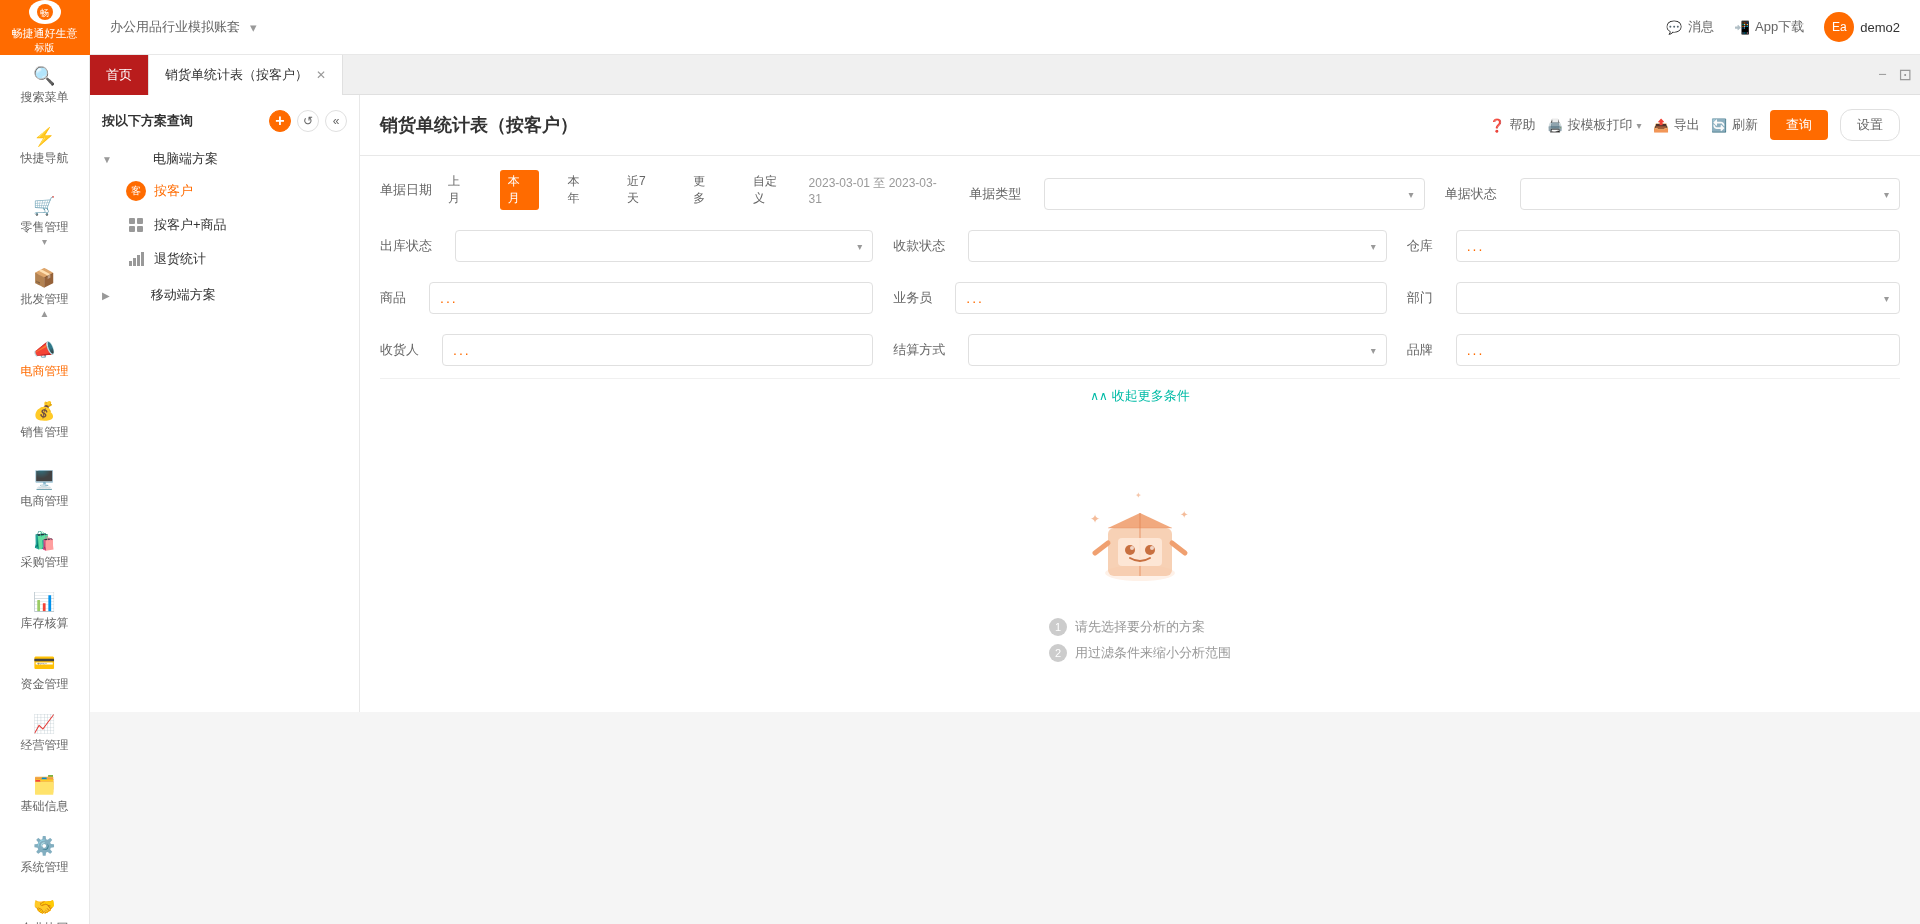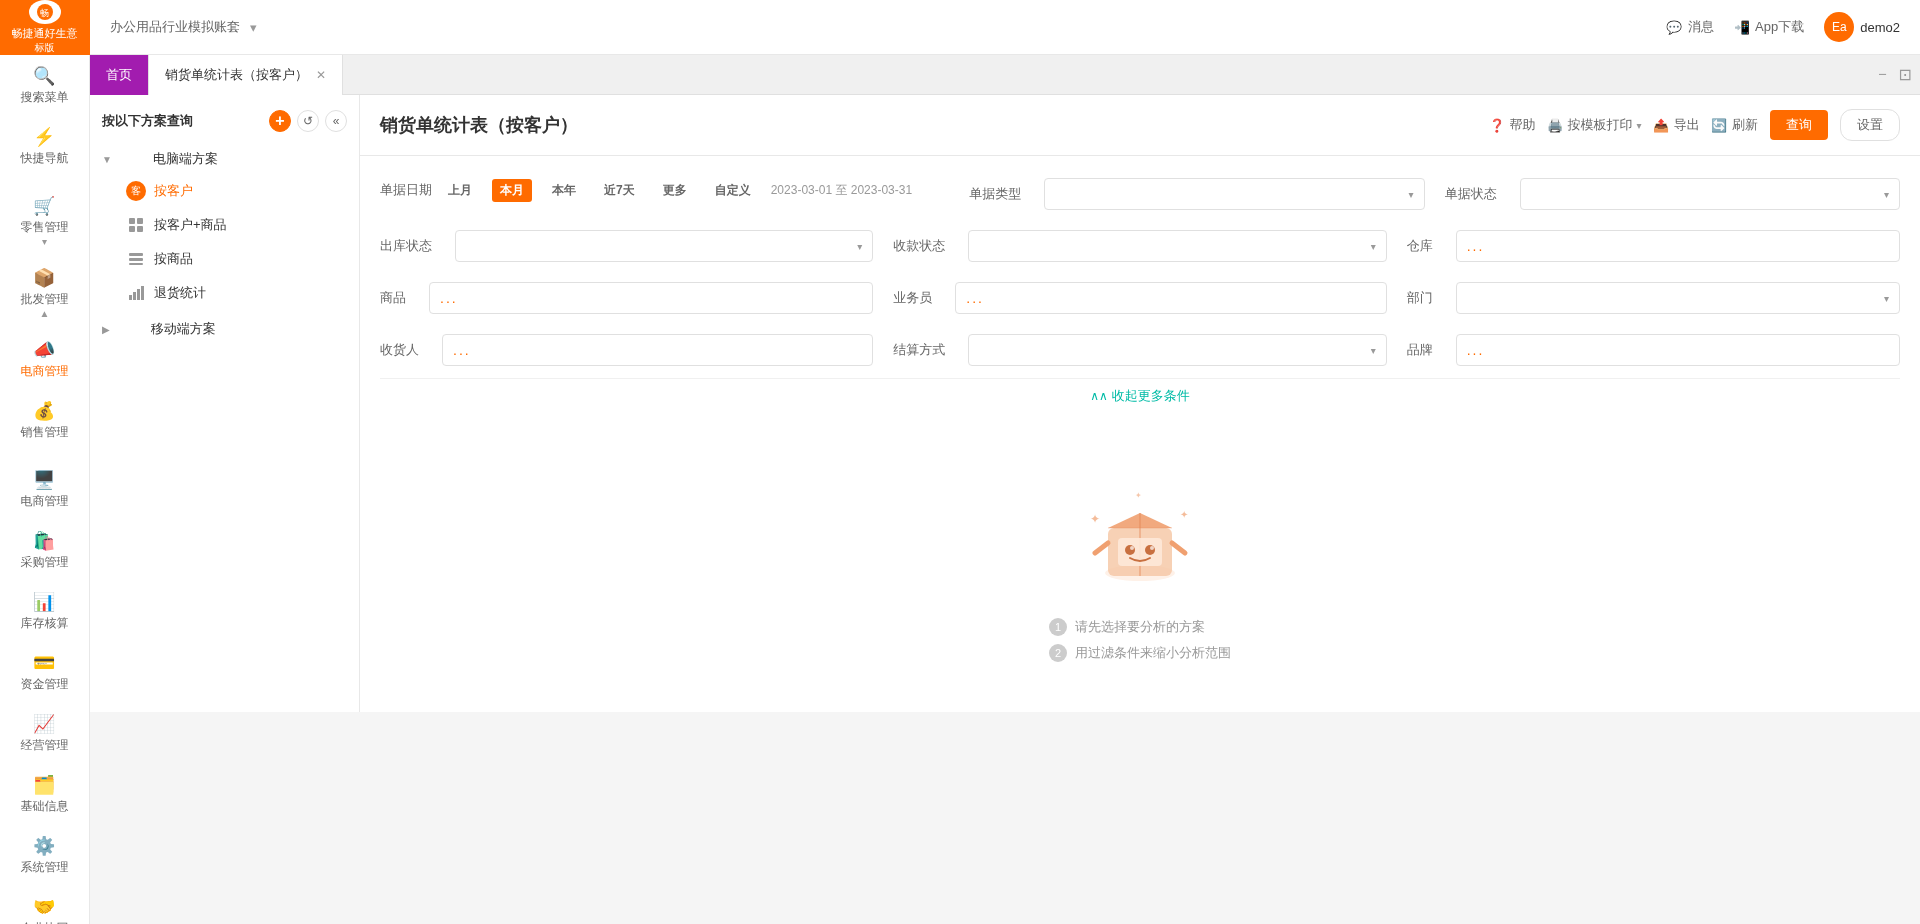--- a/index.html
+++ b/index.html
@@ -23,21 +23,21 @@
     .top-header-left { display: flex; align-items: center; gap: 10px; color: #666; font-size: 13px; }
     .top-header-right { display: flex; align-items: center; gap: 20px; }
     .header-btn { display: flex; align-items: center; gap: 5px; color: #666; cursor: pointer; font-size: 13px; }
     .user-avatar { width: 30px; height: 30px; border-radius: 50%; background: #ff6b00; display: flex; align-items: center; justify-content: center; color: #fff; font-size: 12px; }
 
     
     .tab-bar { height: 40px; background: #f0f0f0; display: flex; align-items: center; padding: 0 0; flex-shrink: 0; border-bottom: 1px solid #e0e0e0; }
     .tab-item { height: 40px; padding: 0 16px; display: flex; align-items: center; gap: 8px; cursor: pointer; font-size: 13px; color: #666; background: #f0f0f0; border-right: 1px solid #e0e0e0; }
     .tab-item.active { background: #fff; color: #333; border-bottom: none; }
     .tab-item .tab-close { color: #999; font-size: 12px; cursor: pointer; }
-    .tab-item.home { background: #a21caf; color: #fff; }
+    .tab-item.home { background: #b91c1c; color: #fff; }
 
     
     .content-area { flex: 1; display: flex; overflow: hidden; }
 
     
     .left-panel { width: 270px; background: #fff; border-right: 1px solid #e8e8e8; padding: 10px 0; flex-shrink: 0; height: 100%; overflow-y: auto; }
     .left-panel-header { display: flex; align-items: center; justify-content: space-between; padding: 5px 12px 10px 12px; }
     .left-panel-title { font-size: 13px; color: #333; font-weight: bold; }
     .left-panel-actions { display: flex; align-items: center; gap: 6px; }
     .action-icon { width: 22px; height: 22px; border-radius: 50%; border: 1px solid #e0e0e0; display: flex; align-items: center; justify-content: center; cursor: pointer; color: #666; font-size: 12px; }
@@ -69,21 +69,21 @@
     .filter-row { display: flex; align-items: center; gap: 20px; margin-bottom: 12px; }
     .filter-item { display: flex; align-items: center; gap: 23px; flex: 1; margin-top: 8px; }
     .filter-label { color: #666; font-size: 13px; white-space: nowrap; flex-shrink: 0; }
     .filter-input { flex: 1; height: 32px; border: 1px solid #e0e0e0; border-radius: 4px; padding: 0 10px; font-size: 13px; color: #333; display: flex; align-items: center; justify-content: space-between; cursor: pointer; background: #fff; }
     .filter-input .placeholder { color: #ccc; }
     .filter-input .caret { color: #999; font-size: 10px; }
     .filter-input .dots { color: #ff6b00; font-size: 14px; letter-spacing: 2px; }
 
     .date-filter { display: flex; align-items: center; gap: 8px; flex: 1; }
     .date-label { color: #666; font-size: 13px; white-space: nowrap; }
-    .date-tabs { display: flex; align-items: flex-end; gap: 12px; font-weight: bold; }
+    .date-tabs { display: flex; align-items: flex-end; gap: 20px; }
     .date-tab { padding: 3px 8px; border-radius: 3px; cursor: pointer; font-size: 12px; color: #666; }
     .date-tab.active { background: #ff6b00; color: #fff; border-radius: 3px; }
     .date-range { color: #999; font-size: 12px; margin-left: 4px; }
 
     .collapse-btn { display: flex; align-items: center; justify-content: center; gap: 4px; color: #00bba6; cursor: pointer; font-size: 13px; padding: 8px 0; }
 
     
     .empty-state { flex: 1; display: flex; flex-direction: column; align-items: center; justify-content: center; background: #fff; margin: 0; }
     .empty-icon { width: 120px; height: 120px; margin-bottom: 20px; }
     .empty-tips { display: flex; flex-direction: column; gap: 8px; }
@@ -228,30 +228,20 @@
         <div class="scheme-item">
           <div class="item-icon-plain">
             <svg width="16" height="16" viewBox="0 0 16 16">
                 <rect x="1" y="1" width="6" height="6" rx="1" fill="#999"></rect>
                 <rect x="9" y="1" width="6" height="6" rx="1" fill="#999"></rect>
                 <rect x="1" y="9" width="6" height="6" rx="1" fill="#999"></rect>
                 <rect x="9" y="9" width="6" height="6" rx="1" fill="#999"></rect>
               </svg>
           </div>
           <span>按客户+商品</span>
-        </div>
-        <div class="scheme-item">
-          <div class="item-icon-plain">
-            <svg width="16" height="16" viewBox="0 0 16 16">
-                <rect x="1" y="2" width="14" height="3" rx="1" fill="#999"></rect>
-                <rect x="1" y="7" width="14" height="3" rx="1" fill="#999"></rect>
-                <rect x="1" y="12" width="14" height="2" rx="1" fill="#999"></rect>
-              </svg>
-          </div>
-          <span>按商品</span>
         </div>
         <div class="scheme-item">
           <div class="item-icon-plain">
             <svg width="16" height="16" viewBox="0 0 16 16">
                 <rect x="1" y="10" width="3" height="5" fill="#999"></rect>
                 <rect x="5" y="7" width="3" height="8" fill="#999"></rect>
                 <rect x="9" y="4" width="3" height="11" fill="#999"></rect>
                 <rect x="13" y="1" width="3" height="14" fill="#999"></rect>
               </svg>
           </div>

